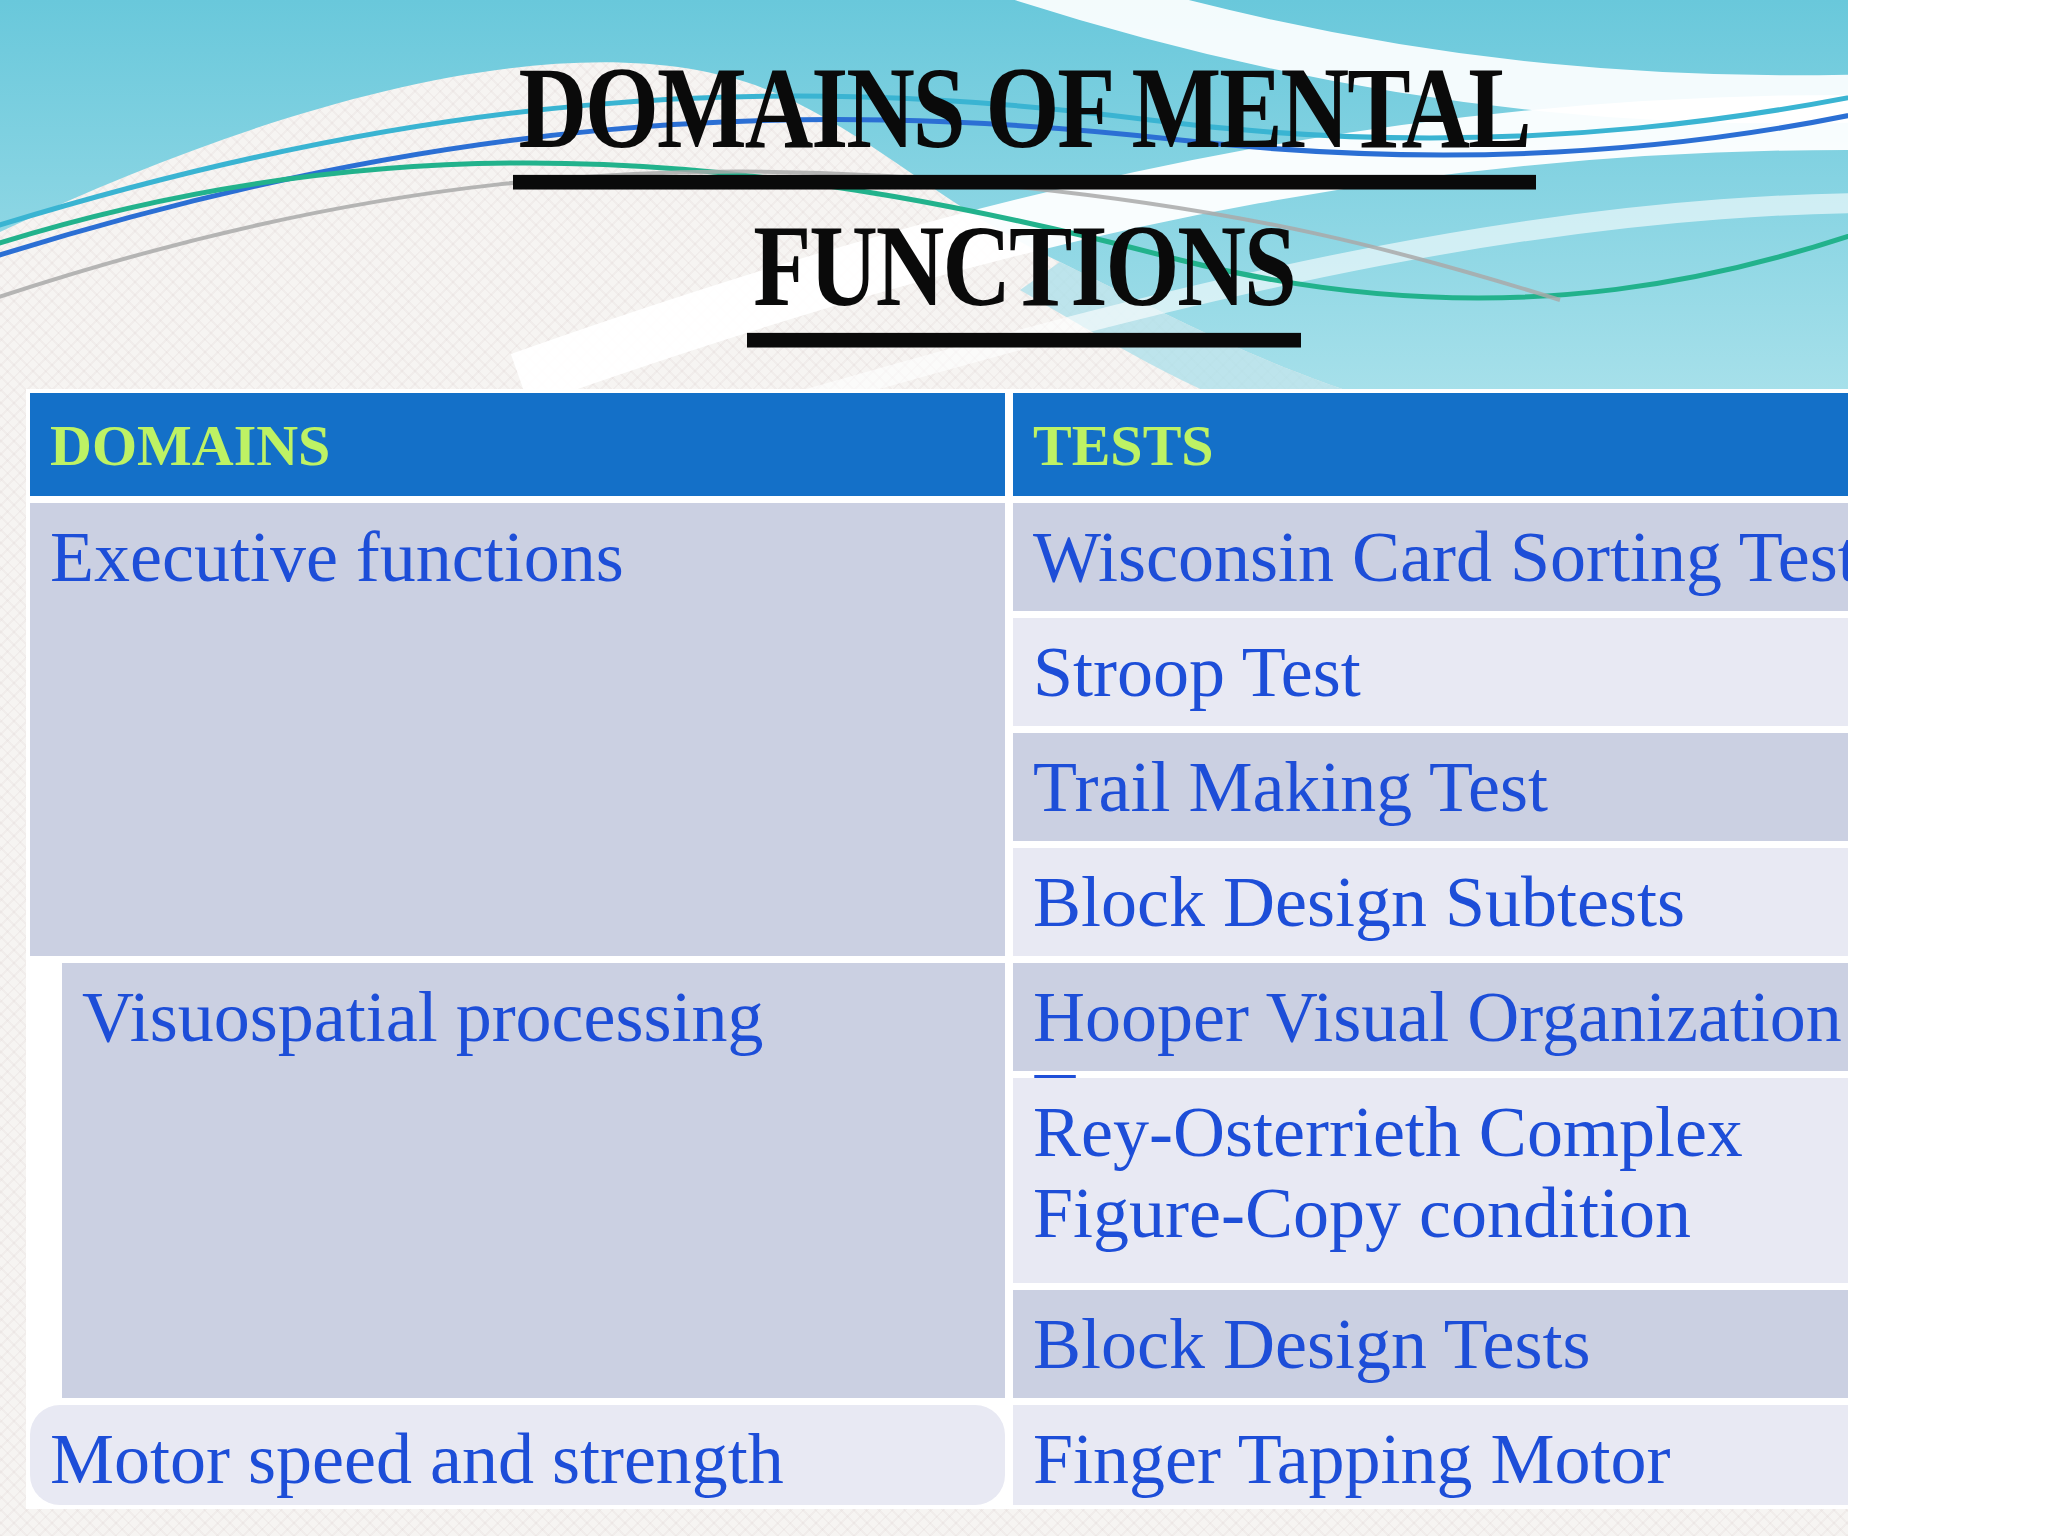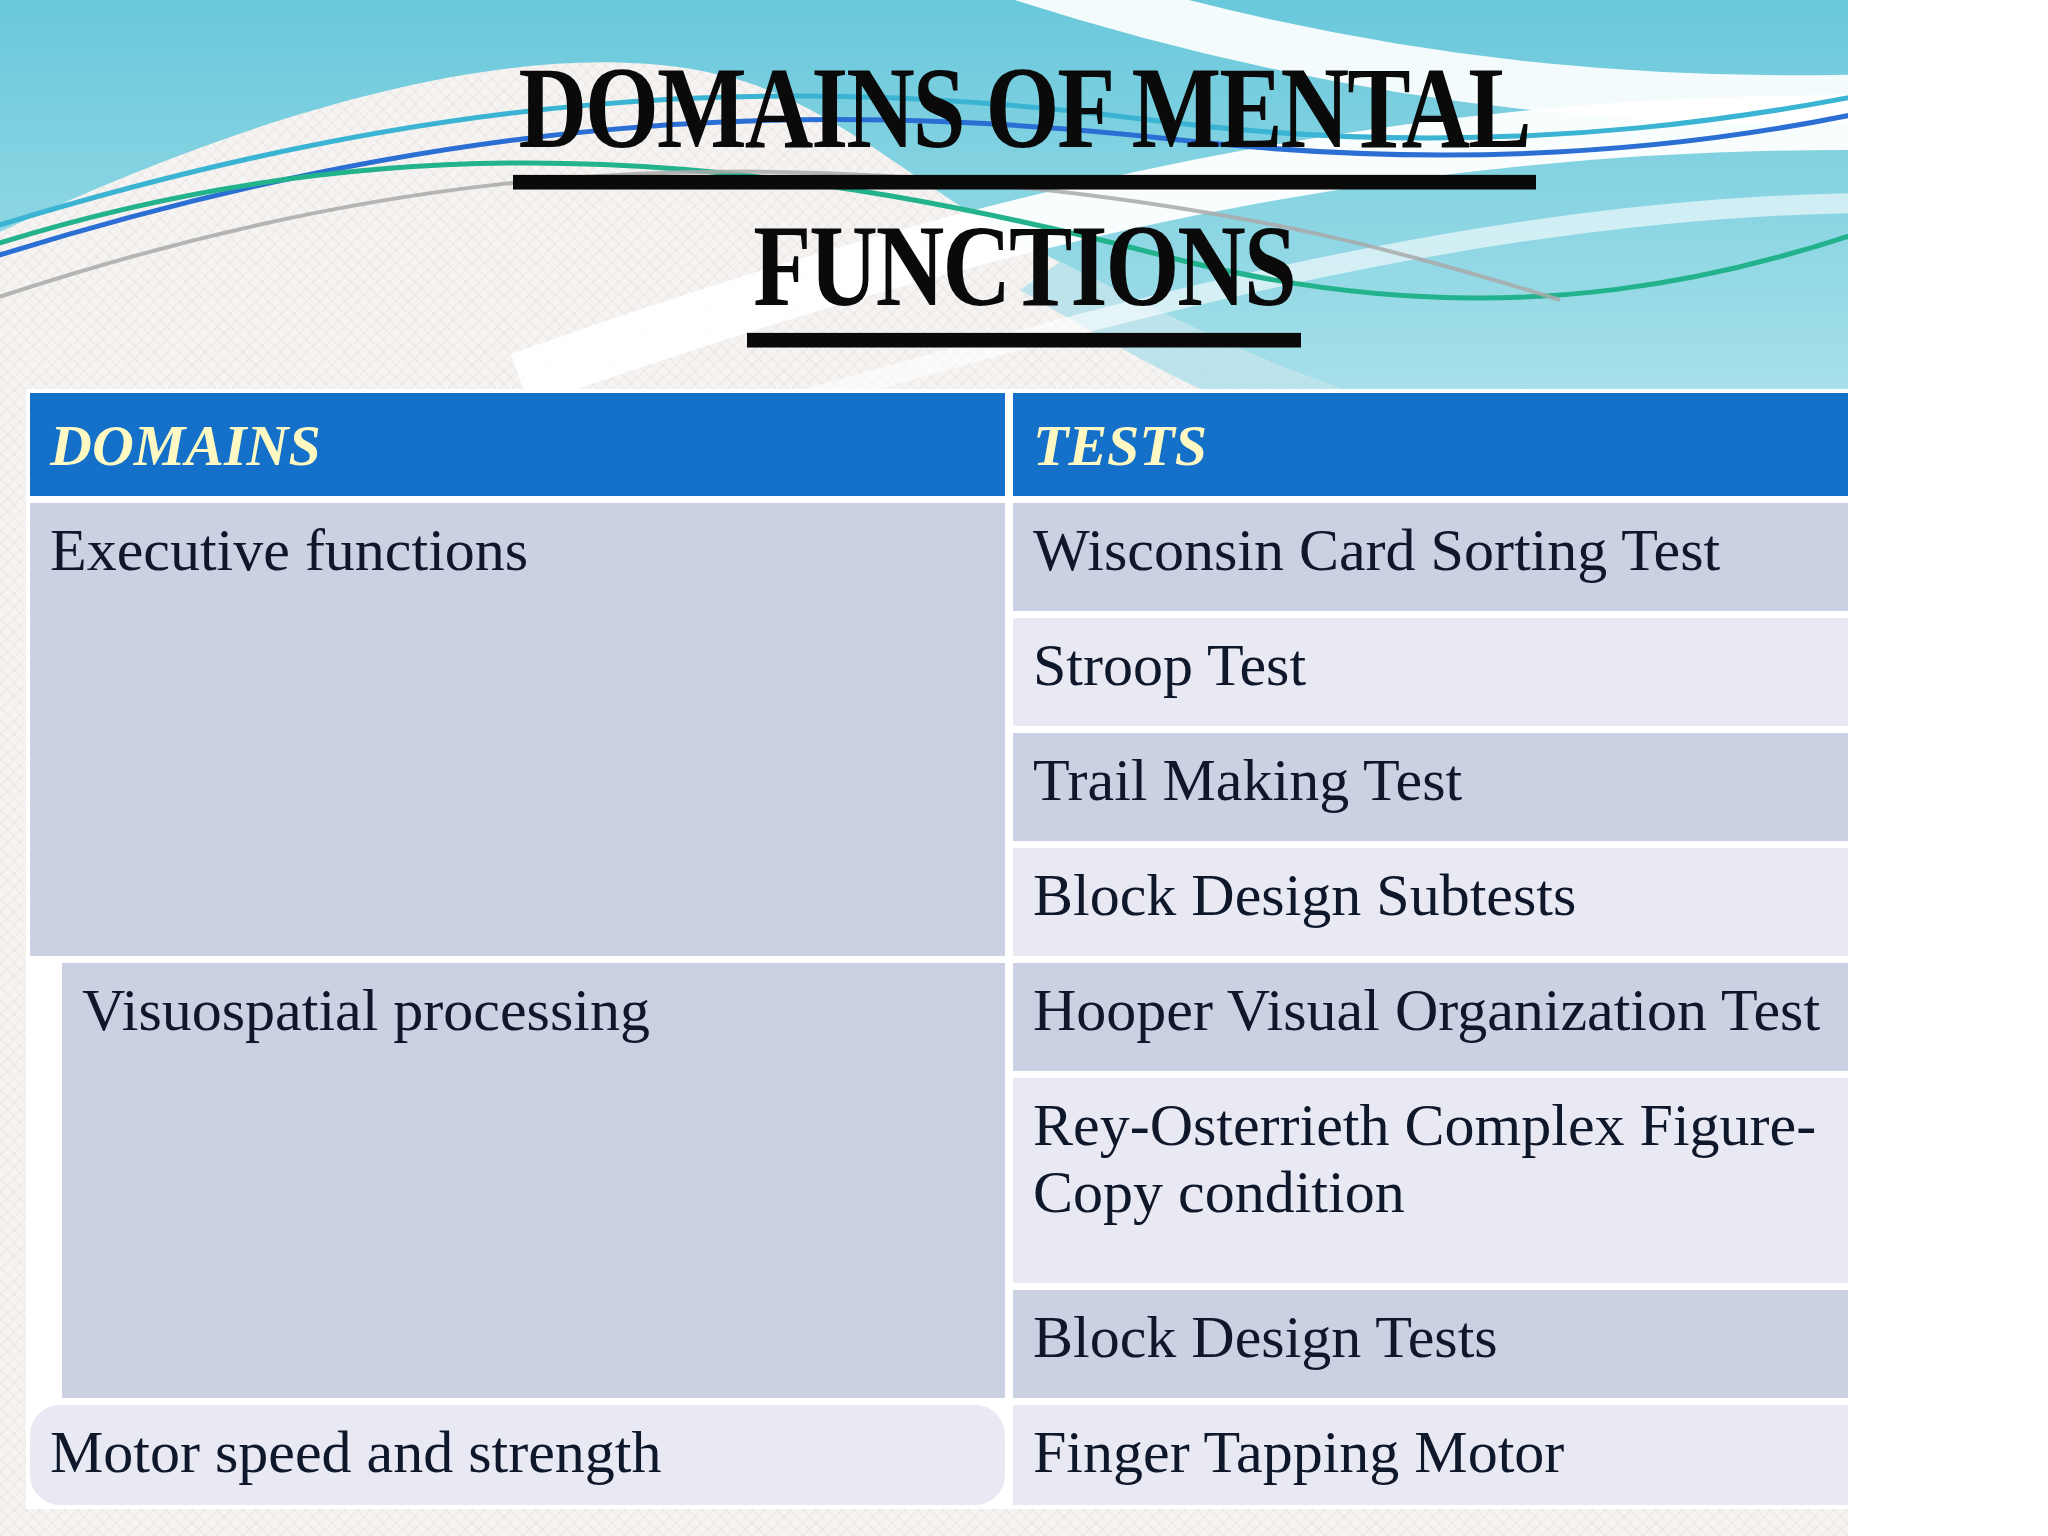--- a/index.html
+++ b/index.html
@@ -40,32 +40,31 @@
     display:grid;
     grid-template-columns:975px 993px;
     grid-template-rows:103px 108px 108px 108px 108px 108px 205px 108px 100px;
     column-gap:8px;
     row-gap:7px;
   }
   .cell{
     display:flex;
     align-items:flex-start;
     padding:14px 60px 10px 20px;
-    font-size:60px;
+    font-size:72px;
     line-height:1.12;
-    color:#0f172a;
+    color:#1d4ed8;
     box-sizing:border-box;
   }
   .cell.header{
     background:#1470c8;
-    color:#fef9c3;
+    color:#bef264;
     font-weight:bold;
     font-size:58px;
     align-items:center;
-    font-style:italic;
   }
   .dark{background:#cbd0e2;}
   .light{background:#e8e9f3;}
   .c1{grid-column:1;}
   .c2{grid-column:2;}
   .r1{grid-row:1;}
   .exec{grid-row:2 / span 4;}
   .visuo{grid-row:6 / span 3;margin-left:32px;}
   .motor{grid-row:9;border-radius:30px;}
   .tr1{grid-row:2;} .tr2{grid-row:3;} .tr3{grid-row:4;} .tr4{grid-row:5;}

